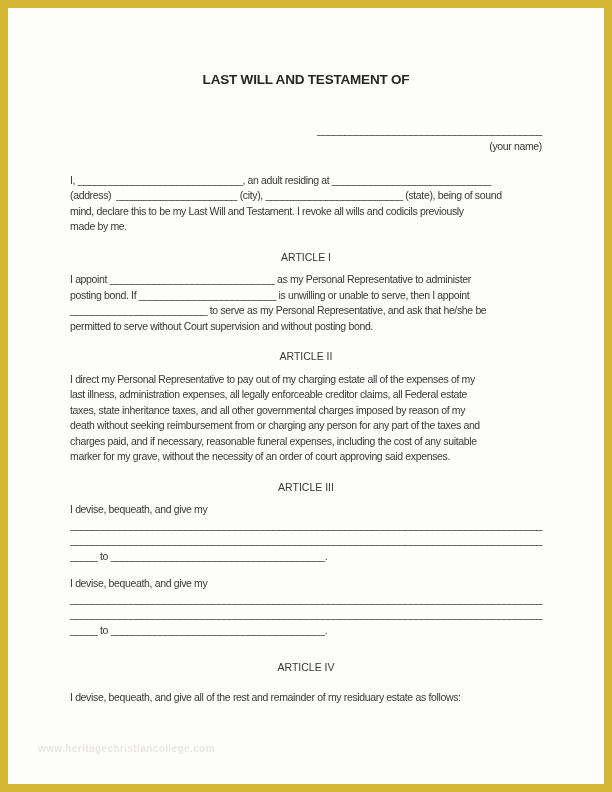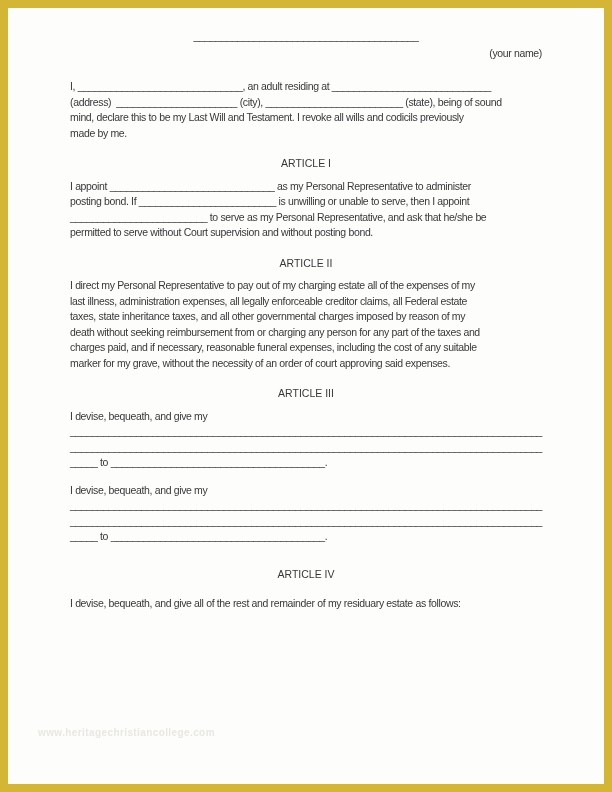--- a/index.html
+++ b/index.html
@@ -26,56 +26,57 @@
   }
   .doc-title {
     margin-top: 64px;
     text-align: center;
     font-size: 13.5px;
     font-weight: bold;
     letter-spacing: -0.2px;
     color: #262626;
   }
   .name-line {
-    margin-top: 21px;
-    text-align: center;
+    margin-top: 35px;
+    text-align: right;
     white-space: pre;
   }
   .name-caption {
     margin-top: 1px;
     text-align: right;
   }
   .para { margin-top: 18px; }
   .line { white-space: pre; }
   .article-heading {
     text-align: center;
     margin-top: 15px;
     margin-bottom: 7px;
     letter-spacing: 0;
   }
   .bequest-block { margin-top: 0; }
   .bequest-block + .bequest-block { margin-top: 12px; }
   .bequest-block .blank-full:first-of-type { margin-top: 8px; }
   .watermark {
     position: absolute;
     left: 30px;
-    top: 719px;
+    top: 735px;
     font-size: 10px;
     font-weight: bold;
     letter-spacing: 0.4px;
     color: #e9e7e2;
     white-space: pre;
   }
 </style>
 </head>
 <body>
 
 <div class="page">
   <div class="content">
 
+    <div class="doc-title">LAST WILL AND TESTAMENT OF</div>
 
     <div class="name-line">_________________________________________</div>
     <div class="name-caption">(your name)</div>
 
     <div class="para">
       <div class="line">I, ______________________________, an adult residing at _____________________________</div>
       <div class="line">(address)  ______________________ (city), _________________________ (state), being of sound</div>
       <div class="line">mind, declare this to be my Last Will and Testament. I revoke all wills and codicils previously</div>
       <div class="line">made by me.</div>
     </div>

